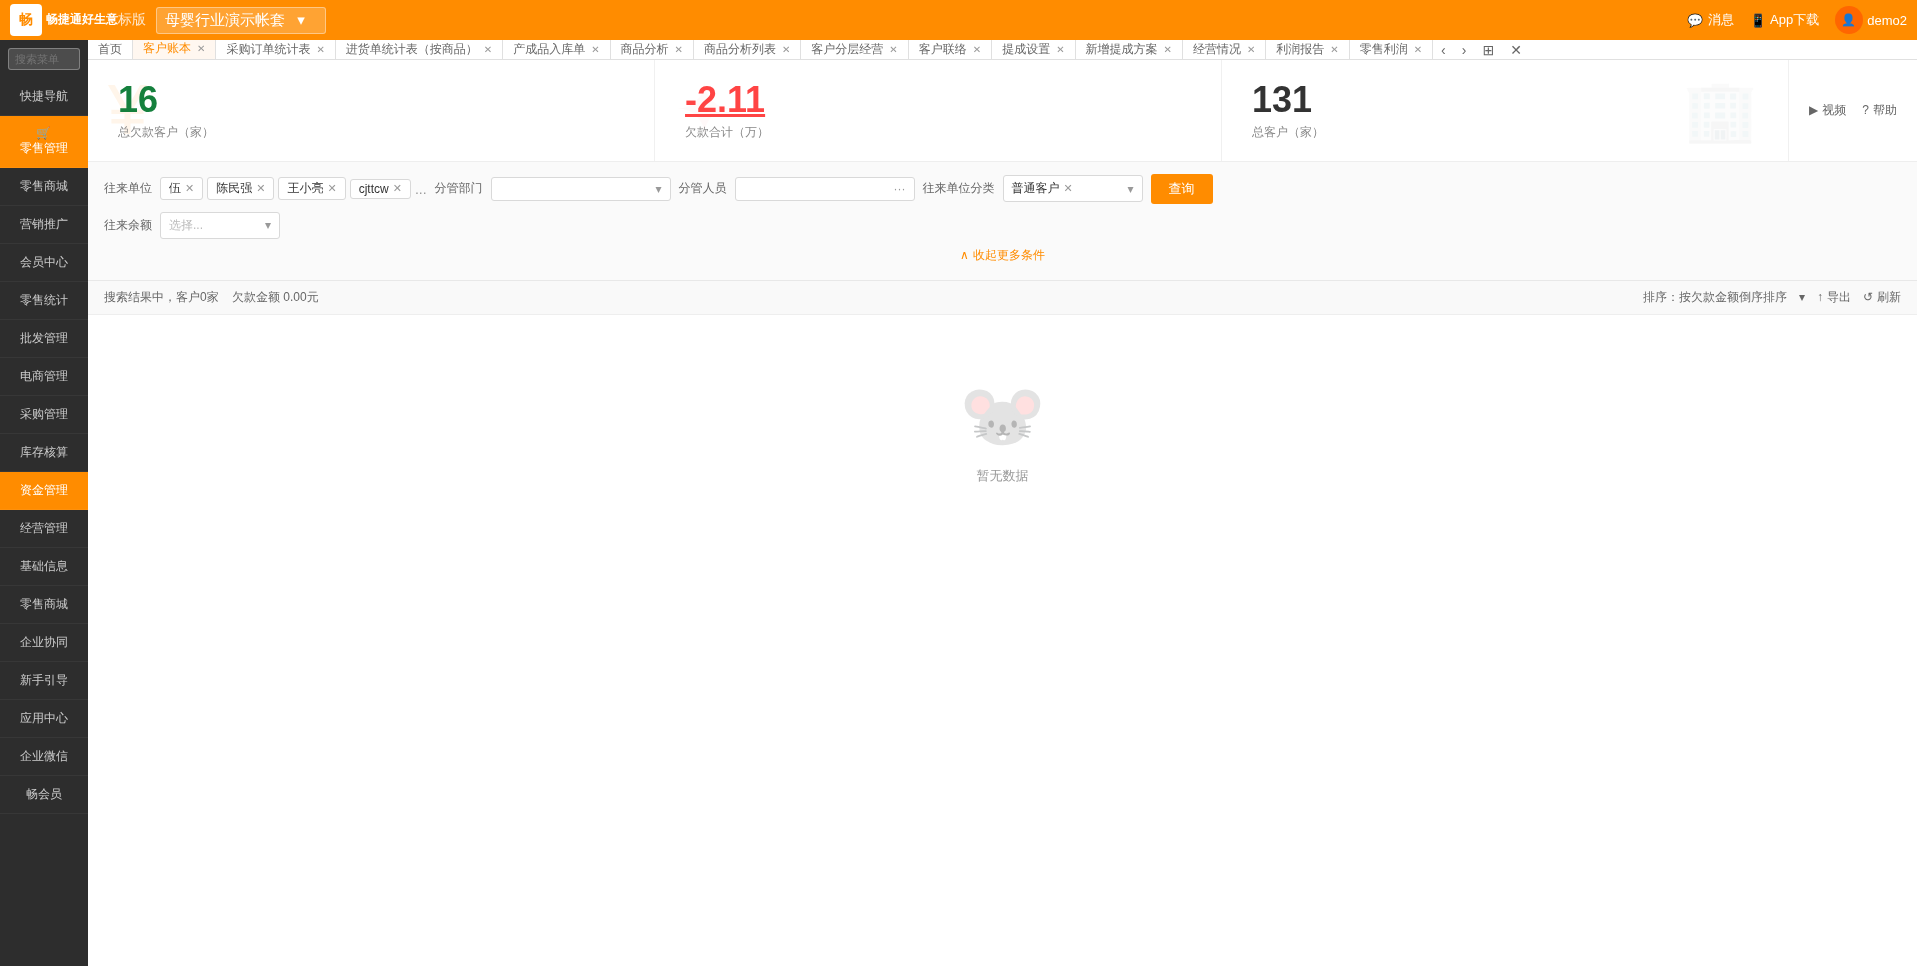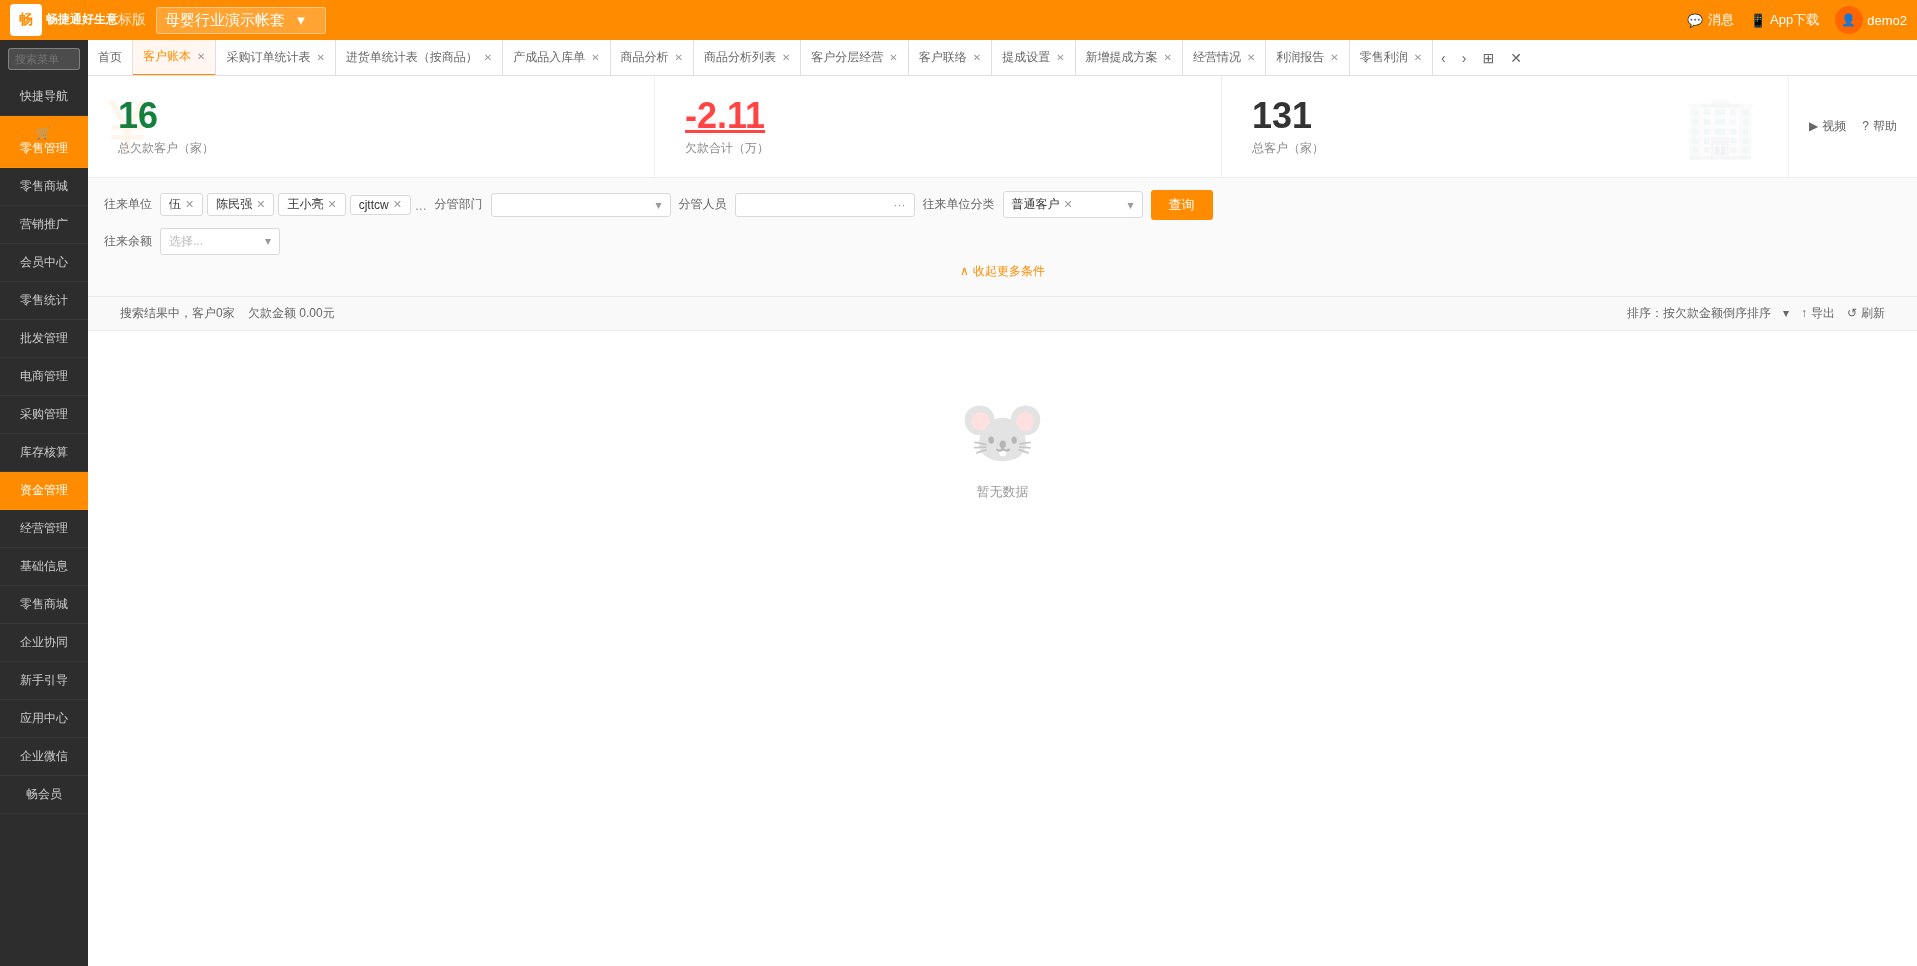--- a/index.html
+++ b/index.html
@@ -4,21 +4,21 @@
   <style>
     * { margin: 0; padding: 0; box-sizing: border-box; }
     body { font-family: 'Microsoft YaHei', Arial, sans-serif; font-size: 13px; background: #f5f5f5; color: #333; overflow-x: hidden; }
 
     
     .app-container { display: flex; flex-direction: column; height: 966px; }
     .top-bar { display: flex; align-items: center; background: #ff8c00; height: 40px; padding: 0 10px; flex-shrink: 0; }
     .main-layout { display: flex; flex: 1; overflow: hidden; }
     .sidebar { width: 88px; background: #2d2d2d; display: flex; flex-direction: column; flex-shrink: 0; overflow-y: auto; }
     .content-area { flex: 1; display: flex; flex-direction: column; overflow: hidden; background: #f0f0f0; }
-    .tab-bar { background: #fff; display: flex; align-items: center; height: 36px; border-bottom: 1px solid #e0e0e0; flex-shrink: 0; overflow: hidden; }
+    .tab-bar { background: #fff; display: flex; align-items: center; height: 20px; border-bottom: 1px solid #e0e0e0; flex-shrink: 0; overflow: hidden; }
     .main-content { flex: 1; overflow-y: auto; background: #fff; }
     .logo-icon { width: 32px; height: 32px; background: #fff; border-radius: 4px; display: flex; align-items: center; justify-content: center; color: #ff8c00; font-weight: bold; font-size: 14px; }
     .top-bar-selector { margin-left: 10px; background: rgba(255,255,255,0.2); border: 1px solid rgba(255,255,255,0.4); border-radius: 3px; color: #fff; padding: 3px 20px 3px 8px; font-size: 15px; cursor: pointer; position: relative; }
     .top-bar-right { margin-left: auto; display: flex; align-items: center; gap: 16px; color: #fff; font-size: 13px; }
     .top-bar-btn { display: flex; align-items: center; gap: 4px; cursor: pointer; color: #fff; }
     .avatar { width: 28px; height: 28px; border-radius: 50%; background: #ff6600; display: flex; align-items: center; justify-content: center; color: #fff; font-size: 12px; }
 
     
     .tab-item { display: flex; align-items: center; padding: 0 10px; height: 36px; font-size: 12px; cursor: pointer; white-space: nowrap; border-right: 1px solid #e0e0e0; color: #666; flex-shrink: 0; }
     .tab-item.active { background: #fff7f0; color: #ff8c00; border-bottom: 2px solid #ff8c00; }
@@ -46,21 +46,21 @@
     .filter-row { display: flex; align-items: center; gap: 8px; margin-bottom: 8px; flex-wrap: wrap; }
     .filter-label { color: #666; font-size: 12px; white-space: nowrap; }
     .filter-tag { display: inline-flex; align-items: center; background: #fff; border: 1px solid #d9d9d9; border-radius: 3px; padding: 2px 8px; font-size: 12px; color: #333; }
     .filter-tag .remove { margin-left: 4px; color: #999; cursor: pointer; font-size: 11px; }
     .filter-select { display: inline-flex; align-items: center; border: 1px solid #d9d9d9; border-radius: 3px; padding: 4px 8px; background: #fff; cursor: pointer; font-size: 12px; color: #666; min-width: 120px; }
     .filter-select .arrow { margin-left: auto; color: #999; }
     .filter-more { color: #999; cursor: pointer; font-size: 14px; }
     .collapse-btn { display: flex; align-items: center; gap: 4px; color: #ff8c00; cursor: pointer; font-size: 12px; margin: 4px auto; width: fit-content; }
 
     
-    .result-info { padding: 8px 32px; background: #f9f9f9; border-bottom: 1px solid #eee; display: flex; align-items: center; justify-content: space-between; font-size: 12px; color: #666; text-align: center; }
+    .result-info { padding: 8px 16px; background: #f9f9f9; border-bottom: 1px solid #eee; display: flex; align-items: center; justify-content: space-between; font-size: 12px; color: #666; text-align: center; }
     .result-actions { display: flex; align-items: center; gap: 12px; }
     .action-btn { display: flex; align-items: center; gap: 4px; cursor: pointer; color: #666; font-size: 12px; }
 
     
     .data-table { width: 100%; border-collapse: collapse; }
     .data-table th { padding: 10px 16px; text-align: left; font-size: 13px; color: #333; font-weight: normal; background: #fafafa; border-bottom: 1px solid #e8e8e8; }
 
     
     .empty-state { display: flex; flex-direction: column; align-items: center; justify-content: center; padding: 60px 20px; color: #999; font-size: 13px; }
 

